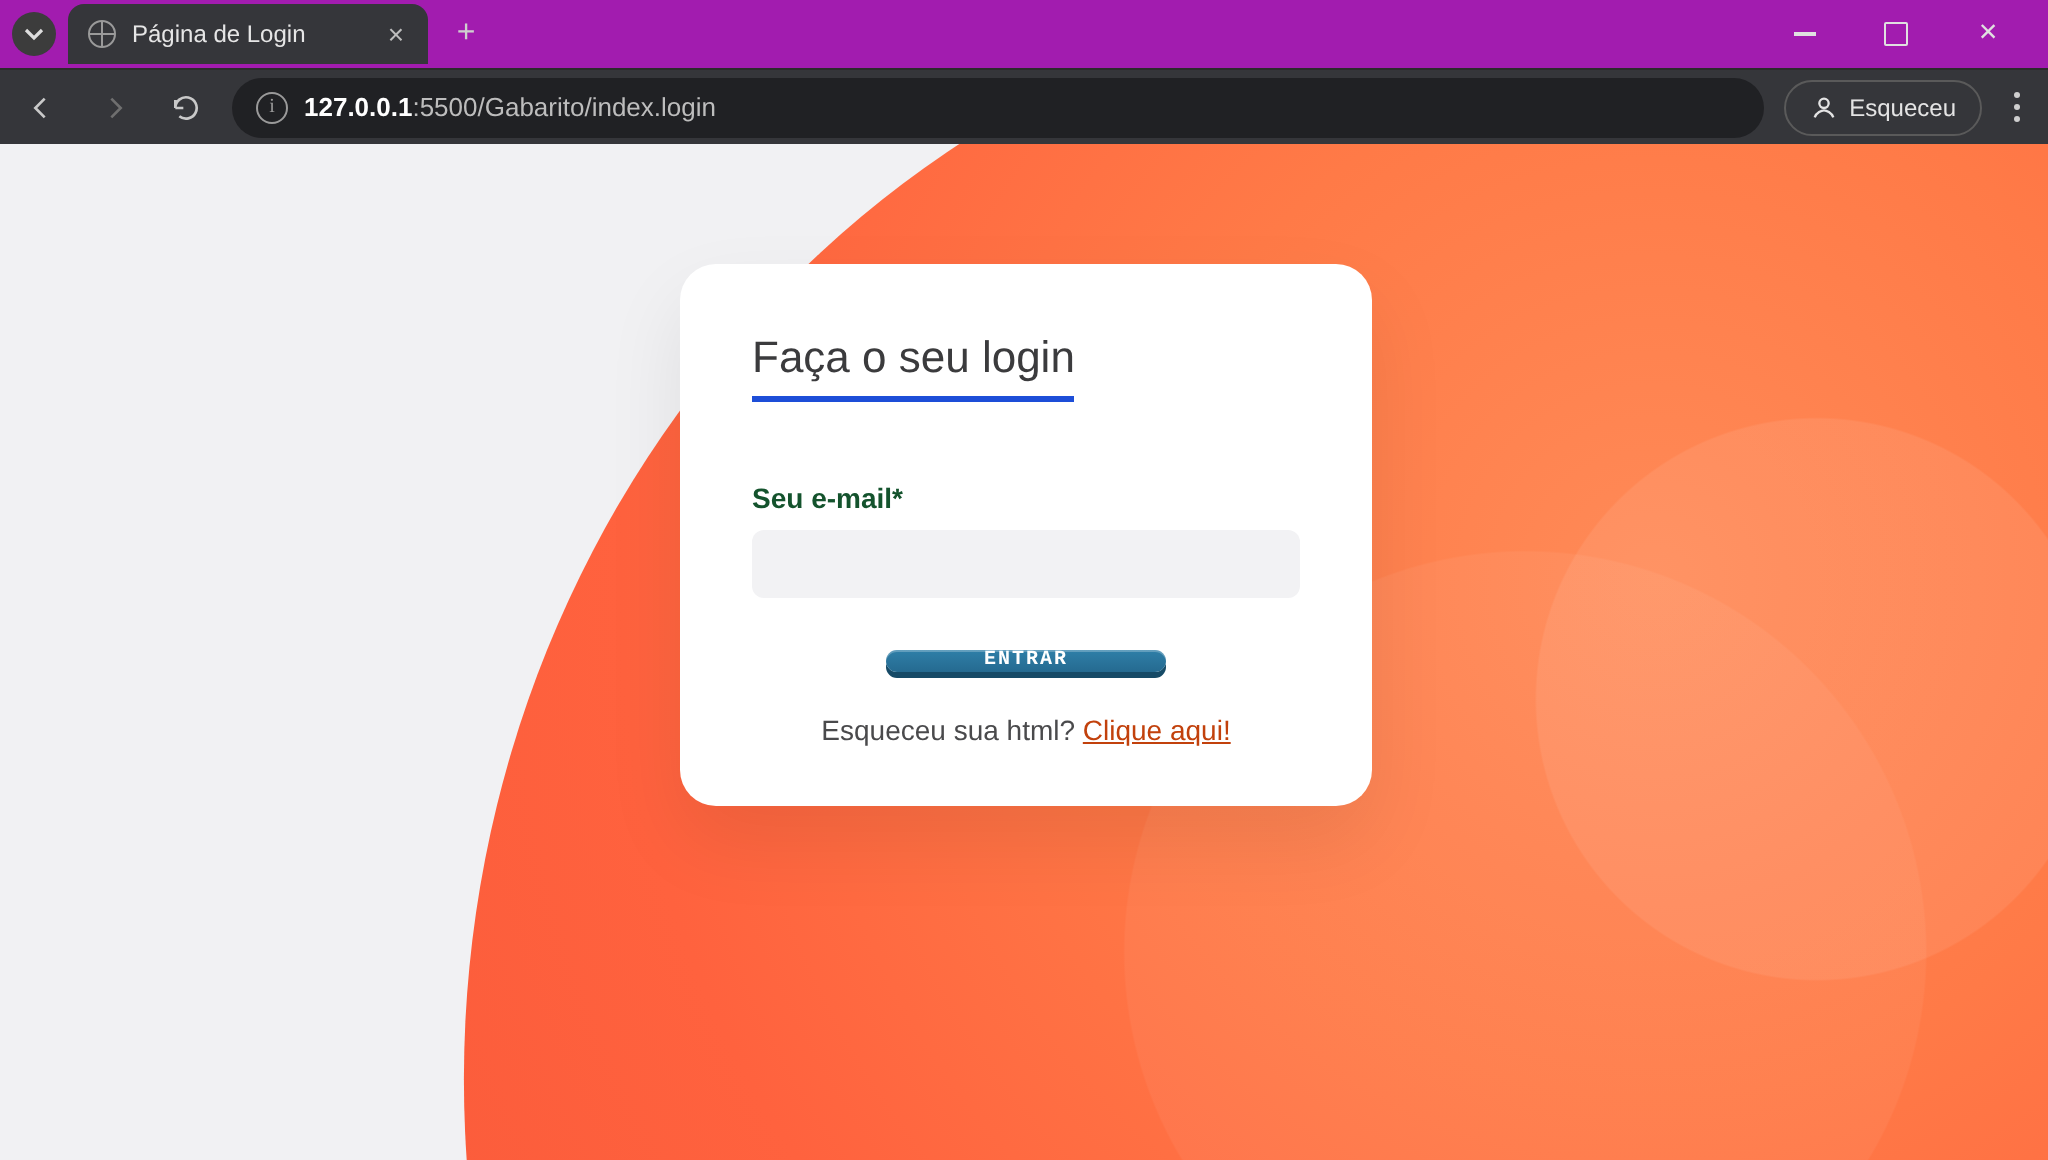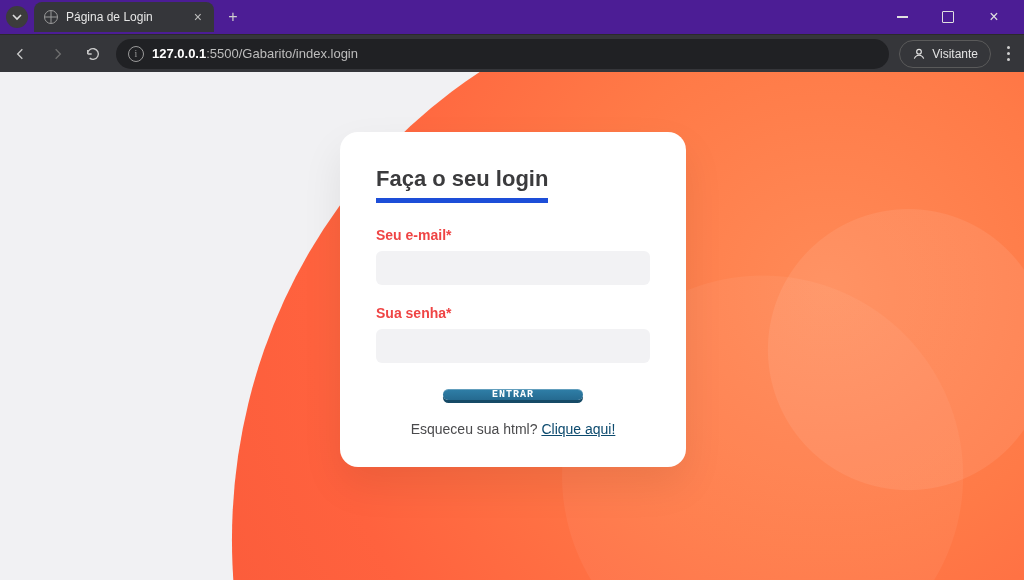--- a/index.html
+++ b/index.html
@@ -1,19 +1,19 @@
 <!DOCTYPE html>
 <html><head>
 <meta charset="utf-8">
 <style>
   * { margin: 0; padding: 0; box-sizing: border-box; }
   html, body { width: 1024px; height: 580px; overflow: hidden; font-family: "Segoe UI", Arial, sans-serif; }
 
   
-  .browser-chrome { background: #4c1d95; color: #cfcfcf; }
+  .browser-chrome { background: #a21caf; color: #cfcfcf; }
   .tab-strip { display: flex; align-items: center; height: 34px; padding: 0 6px; gap: 6px; }
   .tab-dropdown {
     width: 22px; height: 22px; border-radius: 50%; background: #3c3c3c;
     display: flex; align-items: center; justify-content: center; font-size: 11px; color: #ddd;
   }
   .tab {
     display: flex; align-items: center; gap: 8px;
     background: #35363a; height: 30px; padding: 0 10px 0 10px;
     border-radius: 8px 8px 0 0; min-width: 180px;
   }
@@ -77,42 +77,42 @@
     background: radial-gradient(circle at 78% 55%, rgba(255,255,255,0.08) 0 140px, transparent 141px),
                 radial-gradient(circle at 60% 70%, rgba(255,255,255,0.05) 0 200px, transparent 201px);
   }
 
   .card {
     position: absolute; left: 340px; top: 60px; width: 346px;
     background: #ffffff; border-radius: 18px; padding: 34px 36px 30px;
     box-shadow: 0 18px 40px rgba(0,0,0,0.08);
   }
   .card h1 {
-    font-size: 22px; font-weight: 700; color: #3b3b3d; display: inline-block;
-    padding-bottom: 6px; border-bottom: 5px solid #1d4ed8; margin-bottom: 24px;
-  }
-  .field-label { font-size: 14px; font-weight: 600; color: #ef4444; margin-bottom: 8px; }
+    font-size: 22px; font-weight: 400; color: #3b3b3d; display: inline-block;
+    padding-bottom: 6px; border-bottom: 3px solid #1d4ed8; margin-bottom: 40px;
+  }
+  .field-label { font-size: 14px; font-weight: 600; color: #14532d; margin-bottom: 8px; }
   .field-input {
     width: 100%; height: 34px; border: none; background: #f2f2f4; border-radius: 6px;
     padding: 0 10px; font-size: 14px; outline: none;
   }
   .field-block { margin-bottom: 20px; }
   .remember { display: flex; align-items: center; gap: 8px; font-size: 13px; color: #555558; font-weight: 600; margin-bottom: 20px; }
   .remember input { width: 13px; height: 13px; }
   .submit-row { text-align: center; }
   .submit-btn {
     display: inline-block; min-width: 140px; padding: 0 30px;
     background: linear-gradient(#2f7fa8, #256a90); color: #fff; font-weight: 700;
     font-size: 10px; letter-spacing: 1px; border: none; border-radius: 22px;
     box-shadow: 0 3px 0 #164a66, inset 0 1px 0 rgba(255,255,255,0.25);
     cursor: pointer;
     font-family: Liberation Mono, monospace;
   }
   .forgot { text-align: center; margin-top: 20px; font-size: 14px; color: #4a4a4c; }
-  .forgot a { color: #0c4a6e; }
+  .forgot a { color: #c2410c; }
 </style>
 </head>
 <body>
 
 <div class="browser-chrome">
 
   <div class="tab-strip">
     <div class="tab-dropdown">
       <svg width="10" height="10" viewBox="0 0 10 10">
           <path d="M1 3 L5 7 L9 3" stroke="#ddd" stroke-width="1.6" fill="none"></path>
@@ -158,21 +158,21 @@
       <span class="url">
         <span class="host">127.0.0.1</span><span>:5500/Gabarito/index.login</span>
       </span>
     </div>
 
     <div class="guest">
       <svg viewBox="0 0 24 24">
           <circle cx="12" cy="8" r="4"></circle>
           <path d="M4 20c1.5-4 6-6 8-6s6.5 2 8 6"></path>
         </svg>
-      <span>Visitante</span>
+      <span>Esqueceu</span>
     </div>
 
     <div class="kebab">
       <span></span>
         <span></span>
         <span></span>
     </div>
   </div>
 </div>
 
@@ -180,24 +180,20 @@
   <div class="orange-wave"></div>
 
   <div class="card">
     <h1>Faça o seu login</h1>
 
     <div class="field-block">
       <div class="field-label">Seu e-mail*</div>
       <input class="field-input" type="text" value="" style="">
     </div>
 
-    <div class="field-block">
-      <div class="field-label">Sua senha*</div>
-      <input class="field-input" type="password" value="" style="">
-    </div>
 
 
     <div class="submit-row">
       <button class="submit-btn">ENTRAR</button>
     </div>
 
     <div class="forgot">
       <span>Esqueceu sua html? </span><a href="#">Clique aqui!</a>
     </div>
   </div>

